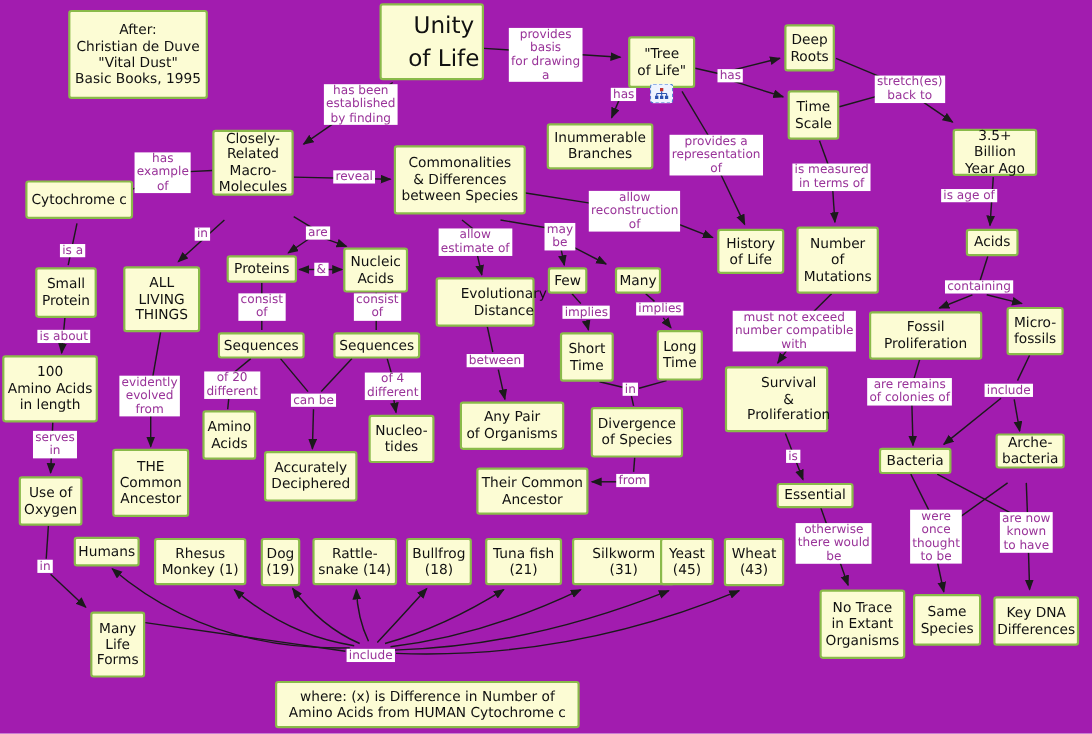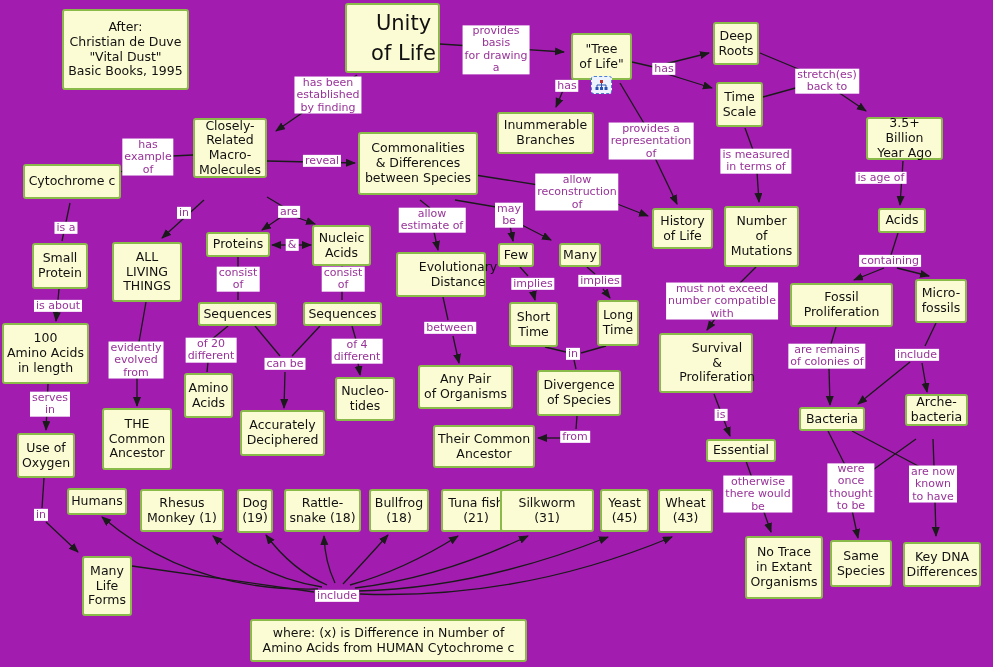--- a/index.html
+++ b/index.html
@@ -197,26 +197,26 @@
       <div class="node" style="left: 905px; top: 394px; width: 63px; height: 32px;">Arche-
 bacteria</div>
       <div class="node" style="left: 17px; top: 433px; width: 58px; height: 45px;">Use of
 Oxygen</div>
       <div class="node" style="left: 67px; top: 488px; width: 60px; height: 27px;">Humans</div>
       <div class="node" style="left: 140px; top: 489px; width: 84px; height: 43px;">Rhesus
 Monkey (1)</div>
       <div class="node" style="left: 237px; top: 489px; width: 36px; height: 44px;">Dog
 (19)</div>
       <div class="node" style="left: 284px; top: 489px; width: 77px; height: 43px;">Rattle-
-snake (18)</div>
+snake (14)</div>
       <div class="node" style="left: 369px; top: 489px; width: 60px; height: 43px;">Bullfrog
 (18)</div>
       <div class="node" style="left: 441px; top: 489px; width: 70px; height: 43px;">Tuna fish
 (21)</div>
-      <div class="node" style="left: 500px; top: 489px; width: 94px; height: 43px;">Silkworm
+      <div class="node" style="left: 520px; top: 489px; width: 94px; height: 43px;">Silkworm
 (31)</div>
       <div class="node" style="left: 600px; top: 489px; width: 49px; height: 43px;">Yeast
 (45)</div>
       <div class="node" style="left: 658px; top: 489px; width: 55px; height: 44px;">Wheat
 (43)</div>
       <div class="node" style="left: 82px; top: 556px; width: 50px; height: 60px;">Many
 Life
 Forms</div>
       <div class="node" style="left: 745px; top: 536px; width: 78px; height: 63px;">No Trace
 in Extant

